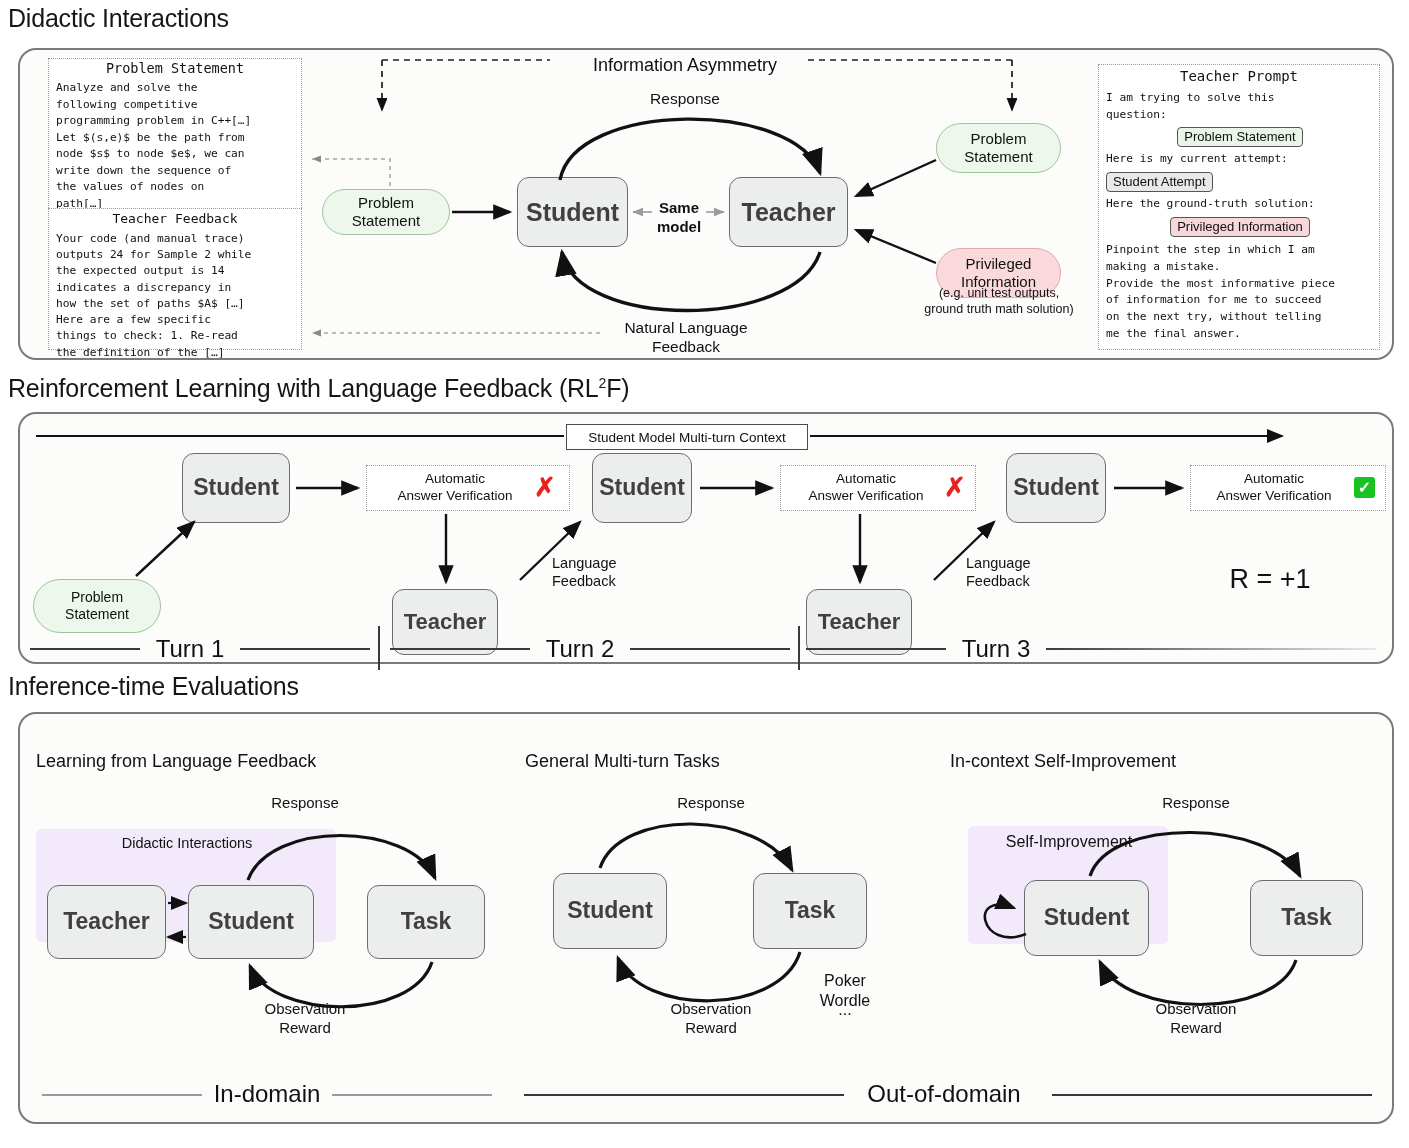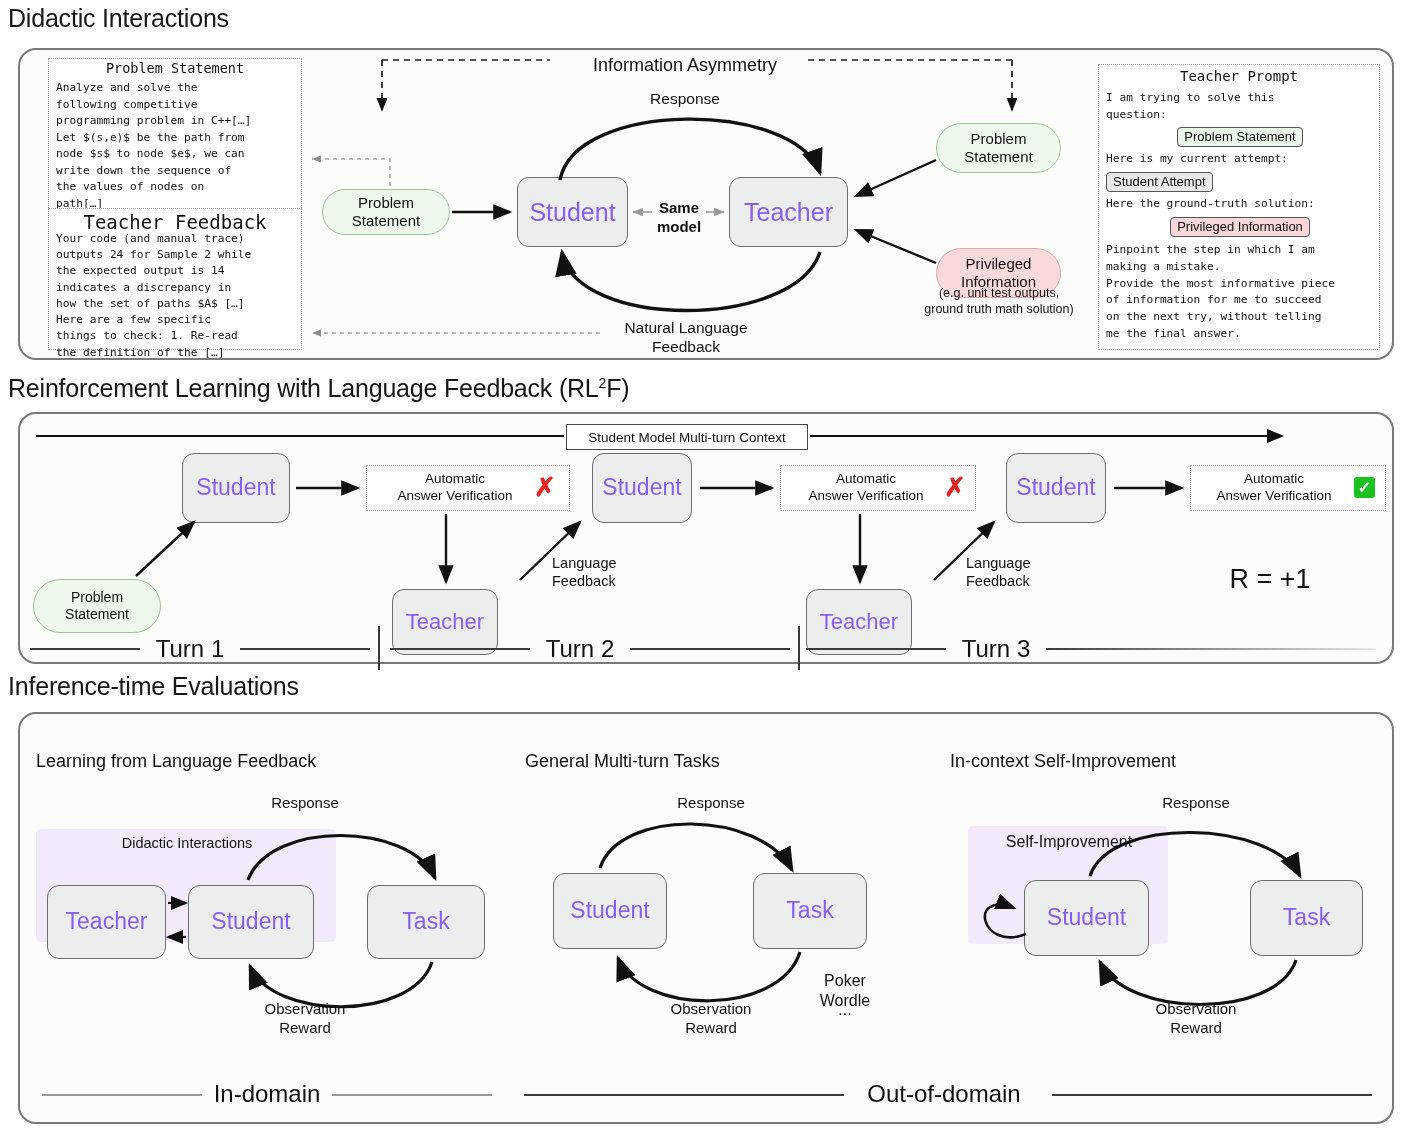--- a/index.html
+++ b/index.html
@@ -15,21 +15,21 @@
   .sec-title sup{font-size:14px;vertical-align:super;}
   .panel{
     position:absolute;border:2px solid #7a7a7a;border-radius:18px;
     background:#fcfdfb;box-sizing:border-box;
   }
   
   .nodebox{
     position:absolute;background:#eceded;border:1.6px solid #6d6d6d;
     border-radius:12px;box-sizing:border-box;
     display:flex;align-items:center;justify-content:center;
-    text-align:center;line-height:1.12;color:#8b5cf6;
+    text-align:center;line-height:1.12;color:#404040;font-weight:bold;
   }
   .pill{
     position:absolute;border-radius:999px;box-sizing:border-box;
     display:flex;align-items:center;justify-content:center;
     text-align:center;line-height:1.2;
   }
   .pill.green{background:#edf7ec;border:1.5px solid #9ec49a;}
   .pill.pink{background:#f9d9dc;border:1.5px solid #e3a7ae;}
   .dotbox{
     position:absolute;border:1.5px dotted #9b9b9b;box-sizing:border-box;
@@ -71,21 +71,21 @@
 <div class="mono" style="position:absolute;left:56px;top:80px;width:244px;font-size:11.2px;line-height:1.48;white-space:pre-line;">Analyze and solve the
 following competitive
 programming problem in C++[…]
 Let $(s,e)$ be the path from
 node $s$ to node $e$, we can
 write down the sequence of
 the values of nodes on
 path[…]</div>
 
 <div class="dotbox" style="left:48px;top:208px;width:254px;height:142px;"></div>
-<div class="mono" style="position:absolute;left:48px;top:211px;width:254px;text-align:center;font-size:19px;">Teacher Feedback</div>
+<div class="mono" style="position:absolute;left:48px;top:211px;width:254px;text-align:center;font-size:13px;">Teacher Feedback</div>
 <div class="mono" style="position:absolute;left:56px;top:231px;width:244px;font-size:11.2px;line-height:1.45;white-space:pre-line;">Your code (and manual trace)
 outputs 24 for Sample 2 while
 the expected output is 14
 indicates a discrepancy in
 how the set of paths $A$ […]
 Here are a few specific
 things to check: 1. Re-read
 the definition of the […]</div>
 
 <div class="dotbox" style="left:1098px;top:64px;width:282px;height:286px;"></div>

